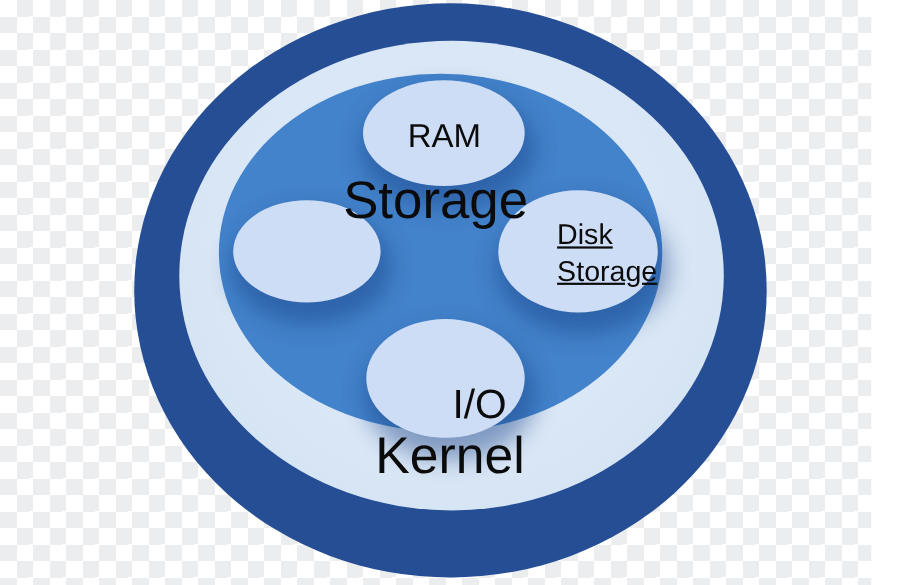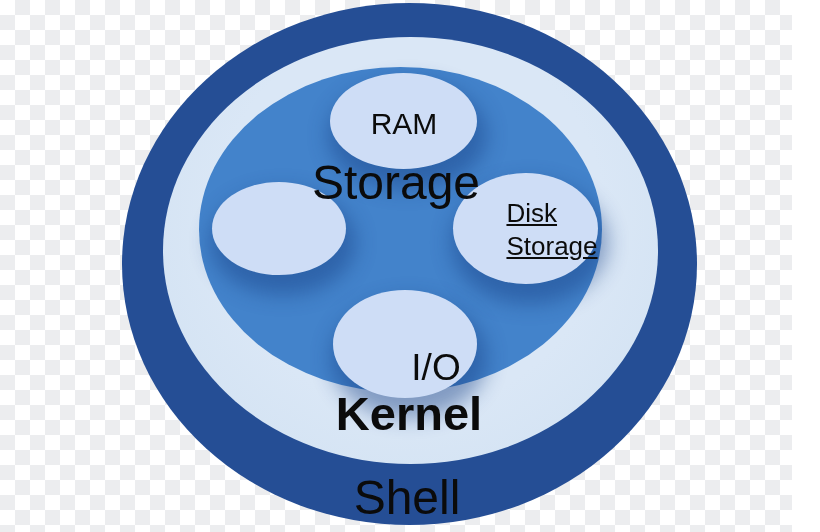--- a/index.html
+++ b/index.html
@@ -43,21 +43,21 @@
   .io-ellipse   { left: 333px; top: 290px; width: 144px; height: 108px; }
 
   .label {
     position: absolute;
     transform: translate(-50%, -50%);
     color: #0B0B0B;
     white-space: nowrap;
     line-height: 1.05;
   }
   .hardware-label { left: 396px; top: 183px; font-size: 48px; }
-  .kernel-label   { left: 409px; top: 414px; font-size: 47px; font-weight: bold; }
+  .kernel-label   { left: 409px; top: 414px; font-size: 47px; }
   .shell-label    { left: 407px; top: 498px; font-size: 48px; }
   .ram-label      { left: 404px; top: 124px; font-size: 30px; }
   .cpu-label      { left: 277px; top: 226px; font-size: 30px; }
   .io-label       { left: 403px; top: 368px; font-size: 37px; margin-left: 33px; }
   .disk-label {
     left: 552px; top: 230px;
     font-size: 26px;
     line-height: 33px;
     text-align: left;
     text-decoration: underline;
@@ -81,15 +81,14 @@
   <div class="ellipse component io-ellipse"></div>
 
   <div class="label ram-label">RAM</div>
   <div class="label hardware-label">Storage</div>
   <div class="label disk-label">
     <span>Disk</span>
     <span>Storage</span>
   </div>
   <div class="label io-label">I/O</div>
   <div class="label kernel-label">Kernel</div>
-  <div class="label shell-label">Shell</div>
 
 </div>
 
 </body></html>

